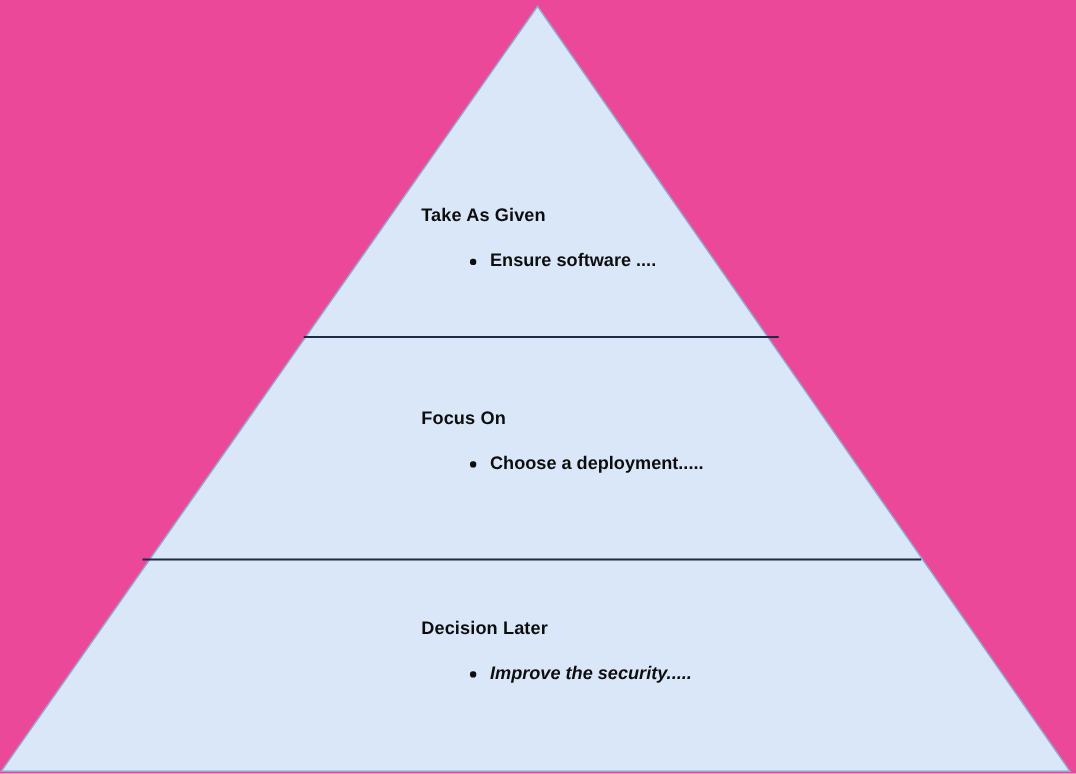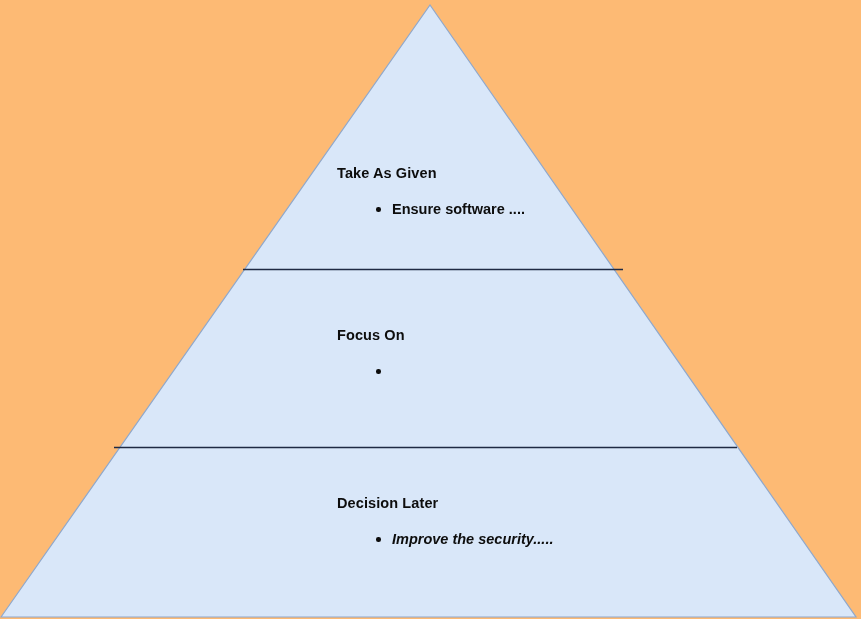--- a/index.html
+++ b/index.html
@@ -8,21 +8,21 @@
     padding: 0;
     background: #ffffff;
   }
   body {
     font-family: "Liberation Sans", sans-serif;
   }
   #canvas {
     position: relative;
     width: 861px;
     height: 619px;
-    background: #fdba74;
+    background: #ec4899;
     overflow: hidden;
   }
   #pyramid-svg {
     position: absolute;
     left: 0;
     top: 0;
     width: 861px;
     height: 619px;
     display: block;
   }
@@ -88,20 +88,21 @@
         <span>Ensure software ....</span>
       </li>
     </ul>
   </div>
 
   <div class="layer-text" id="layer-middle">
     <div class="layer-heading">Focus On</div>
     <ul class="layer-bullets">
       <li>
         <span class="bullet-dot"></span>
+        <span>Choose a deployment.....</span>
       </li>
     </ul>
   </div>
 
   <div class="layer-text" id="layer-bottom">
     <div class="layer-heading">Decision Later</div>
     <ul class="layer-bullets">
       <li>
         <span class="bullet-dot"></span>
         <span>Improve the security.....</span>

